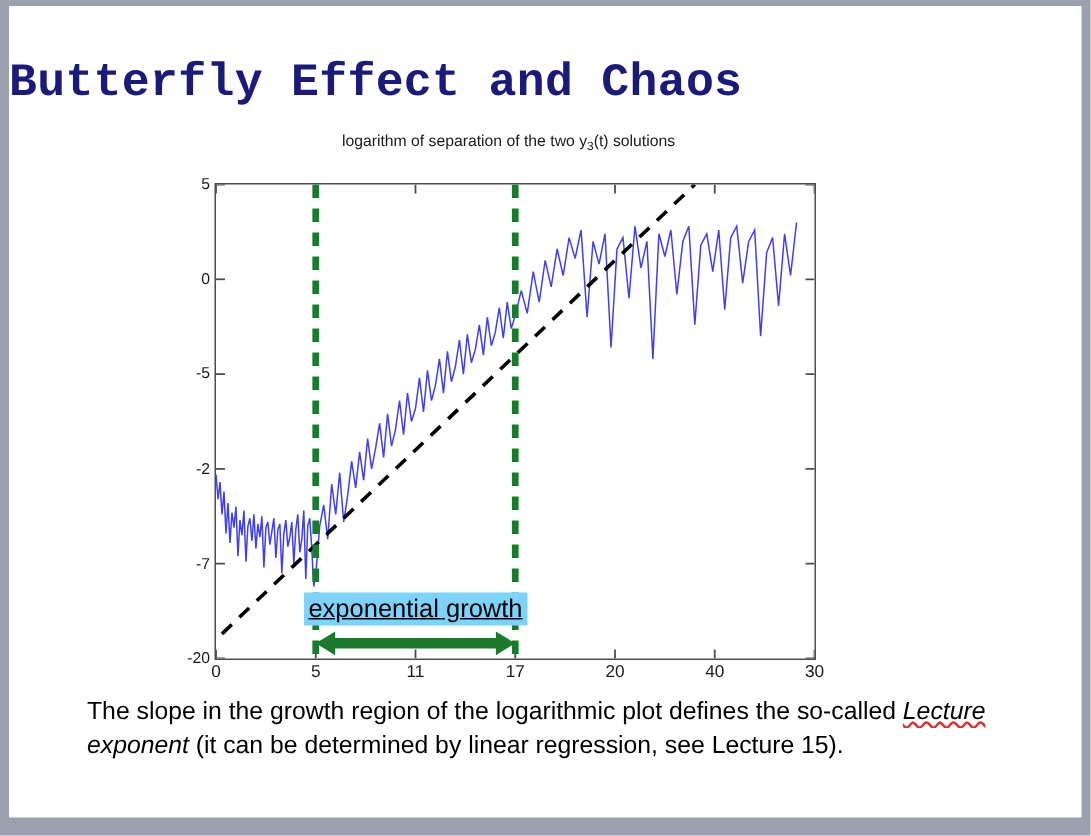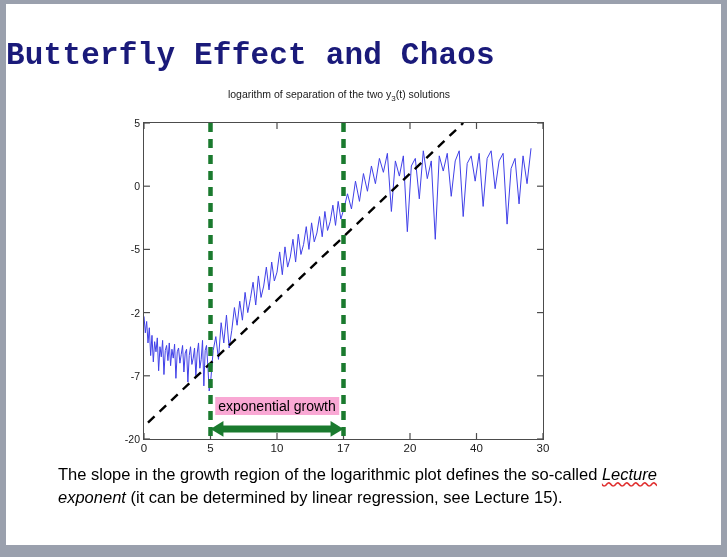--- a/index.html
+++ b/index.html
@@ -69,25 +69,26 @@
     top:100%;
     margin-top:3px;
     transform:translateX(-50%);
     font-size:11.5px;
     color:#1a1a1a;
     white-space:nowrap;
   }
   
   #annot-box{
     position:absolute;
-    font-size:14px;
+    font-size:17px;
     color:#000;
-    background:#f9a8d4;
+    background:#7dd3fc;
     padding:1px 3px;
     white-space:nowrap;
+    text-decoration:underline;
   }
   
   #caption{
     position:absolute;
     left:52px;top:459px;
     width:630px;
     font-size:16.5px;
     line-height:23px;
     color:#000;
     font-family:"Liberation Sans",sans-serif;
@@ -116,21 +117,21 @@
 
       <span class="ytick" style="top:0%">5</span>
       <span class="ytick" style="top:20%">0</span>
       <span class="ytick" style="top:40%">-5</span>
       <span class="ytick" style="top:60%">-2</span>
       <span class="ytick" style="top:80%">-7</span>
       <span class="ytick" style="top:100%">-20</span>
 
       <span class="xtick" style="left:0%">0</span>
       <span class="xtick" style="left:16.667%">5</span>
-      <span class="xtick" style="left:33.333%">10</span>
+      <span class="xtick" style="left:33.333%">11</span>
       <span class="xtick" style="left:50%">17</span>
       <span class="xtick" style="left:66.667%">20</span>
       <span class="xtick" style="left:83.333%">40</span>
       <span class="xtick" style="left:100%">30</span>
 
       <svg id="plotsvg" viewBox="0 0 401 318" preserveAspectRatio="none">
         <g id="ticks-group">
             <line x1="0" y1="318" x2="0" y2="312" stroke="#4c4c4c" stroke-width="1.2" vector-effect="non-scaling-stroke"></line>
             <line x1="0" y1="0" x2="0" y2="6" stroke="#4c4c4c" stroke-width="1.2" vector-effect="non-scaling-stroke"></line>
             <line x1="66.83333333333333" y1="318" x2="66.83333333333333" y2="312" stroke="#4c4c4c" stroke-width="1.2" vector-effect="non-scaling-stroke"></line>

